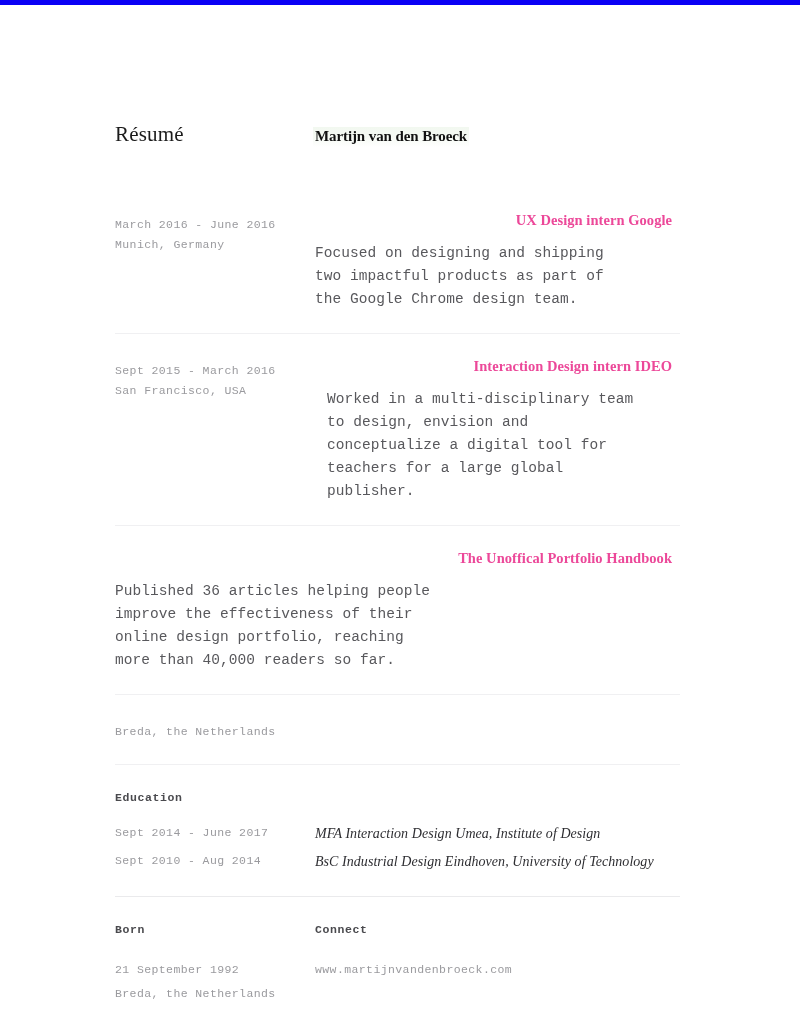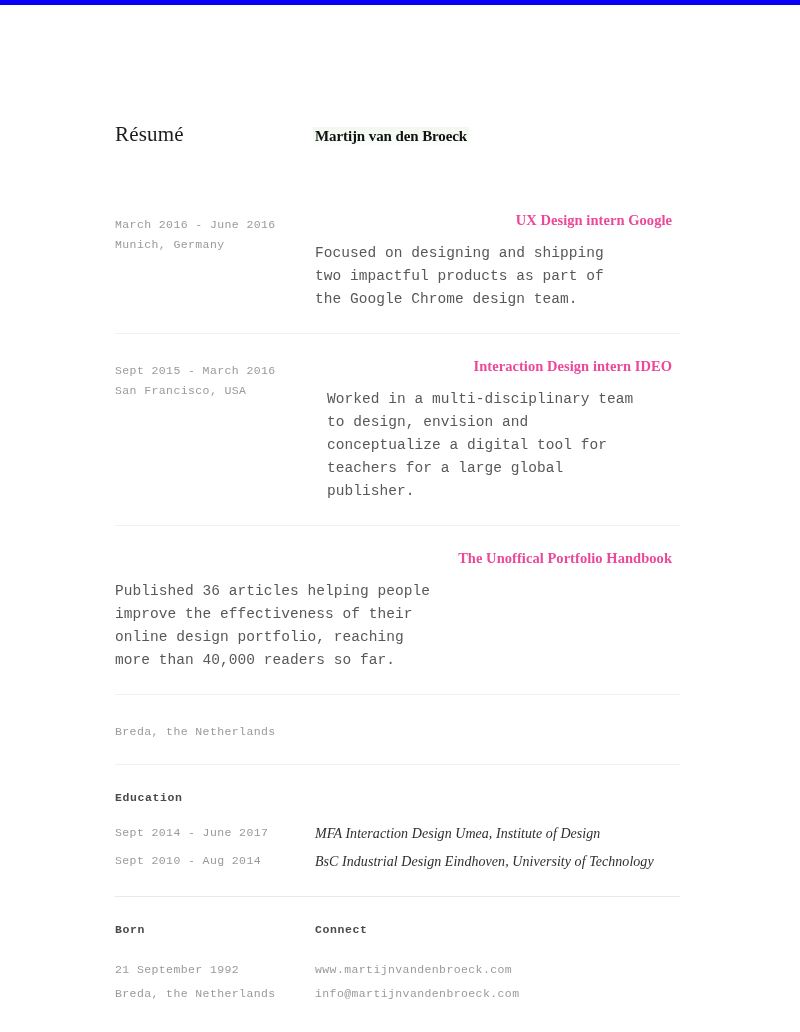--- a/index.html
+++ b/index.html
@@ -251,18 +251,17 @@
 
     <div class="footer">
       <div class="footer-col">
         <div class="footer-heading">Born</div>
         <div class="footer-line">21 September 1992</div>
         <div class="footer-line">Breda, the Netherlands</div>
       </div>
       <div class="footer-col connect">
         <div class="footer-heading">Connect</div>
         <a class="footer-line" href="#">www.martijnvandenbroeck.com</a>
-        <a class="footer-line" href="#">info@martijnvandenbroeck.com</a>
       </div>
     </div>
 
   </div>
 </div>
 
 </body></html>

